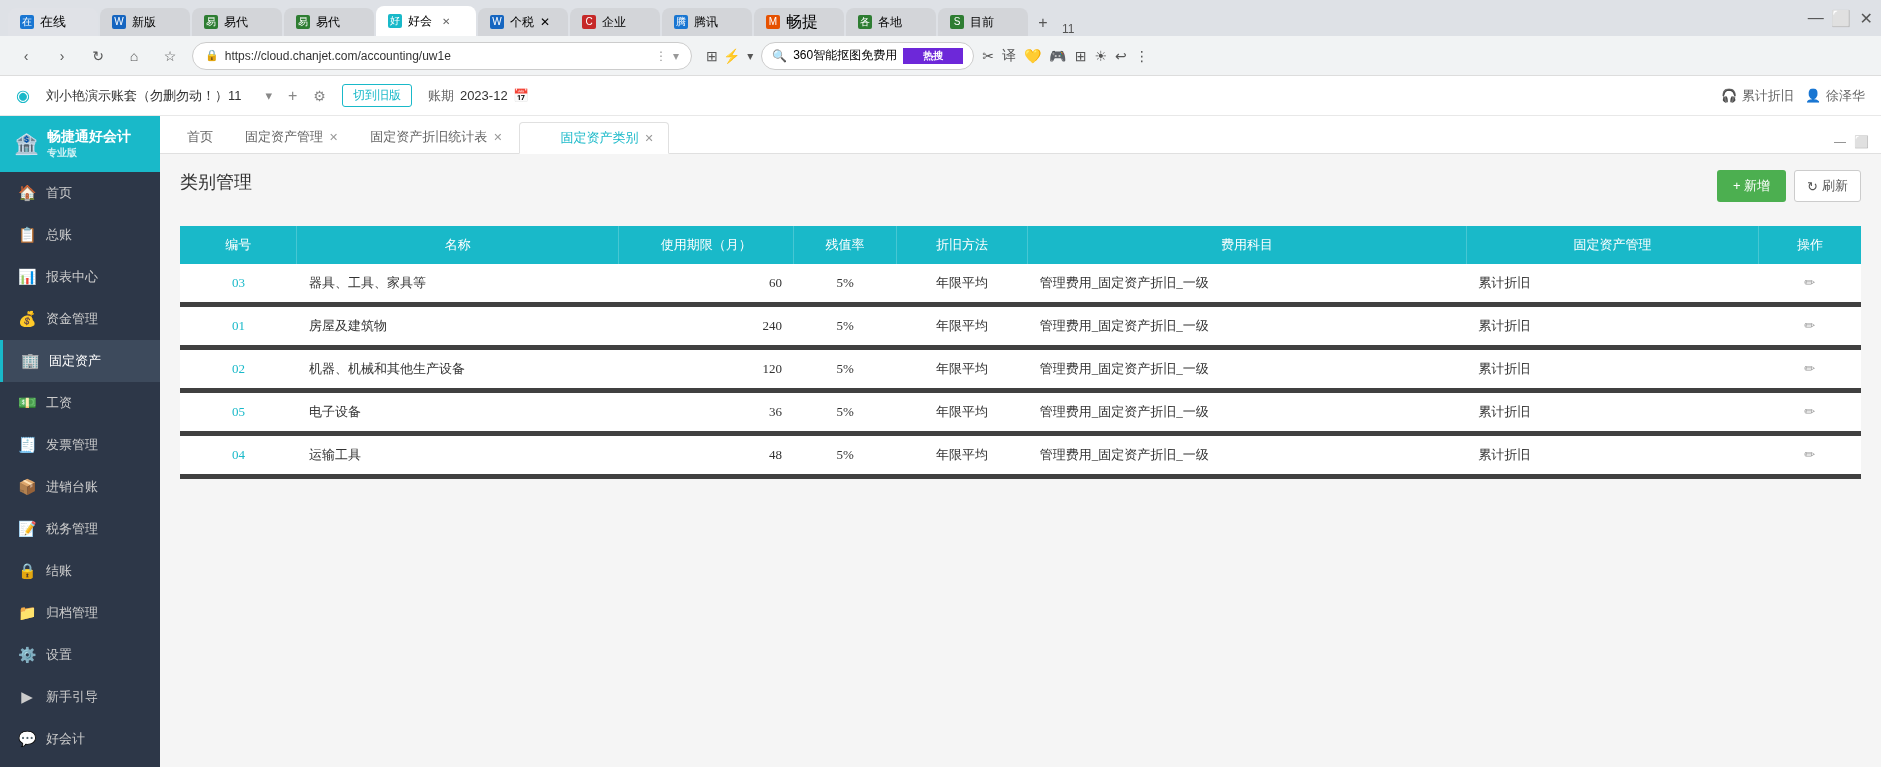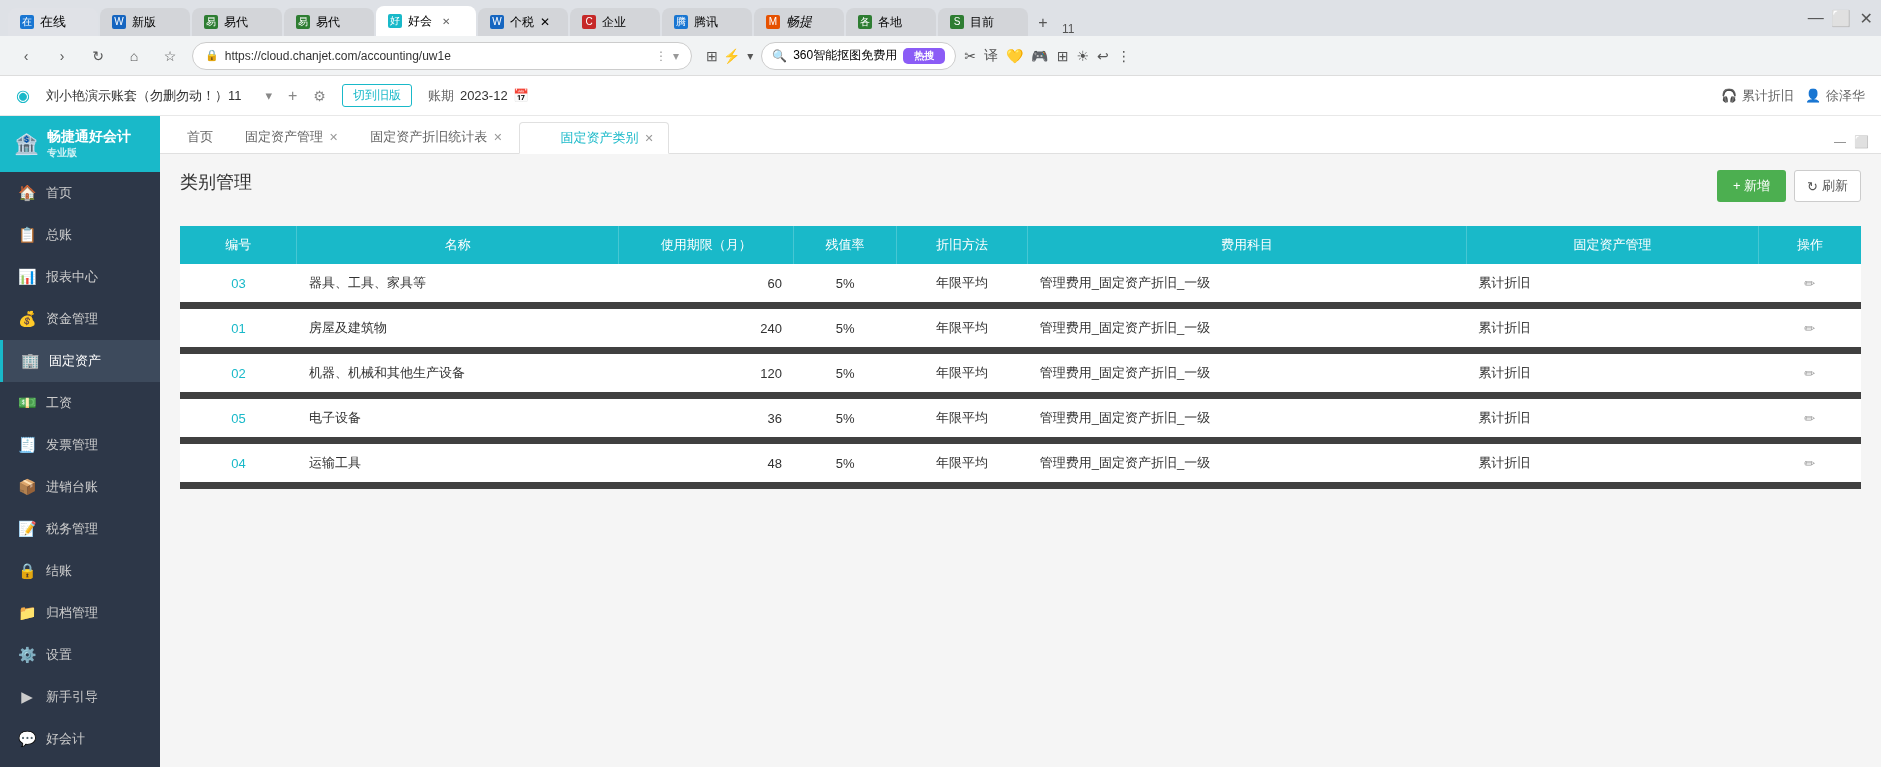--- a/index.html
+++ b/index.html
@@ -12,21 +12,21 @@
     .browser-tab .close-btn { font-size: 10px; color: #666; cursor: pointer; margin-left: 4px; }
     .browser-tab-inactive { background: #d3d5d9; border-radius: 8px 8px 0 0; padding: 0 12px; height: 28px; display: flex; align-items: center; gap: 6px; font-size: 12px; min-width: 90px; }
     .tab-add { width: 26px; height: 26px; display: flex; align-items: center; justify-content: center; font-size: 16px; color: #555; cursor: pointer; }
 
     .browser-toolbar { background: #f1f3f4; height: 40px; display: flex; align-items: center; padding: 0 12px; gap: 8px; border-bottom: 1px solid #ddd; }
     .nav-btn { width: 28px; height: 28px; border-radius: 50%; display: flex; align-items: center; justify-content: center; cursor: pointer; color: #555; font-size: 14px; }
     .address-bar { flex: 1; max-width: 500px; height: 28px; background: #fff; border: 1px solid #ccc; border-radius: 14px; padding: 0 12px; font-size: 12px; color: #333; display: flex; align-items: center; gap: 6px; }
     .address-bar .lock { color: #4caf50; font-size: 11px; }
     .address-text { font-size: 12px; color: #333; flex: 1; }
     .search-box { background: #fff; border: 1px solid #ccc; border-radius: 14px; height: 28px; padding: 0 10px; font-size: 12px; display: flex; align-items: center; gap: 6px; min-width: 180px; }
-    .hot-badge { background: #8b5cf6; color: #fff; font-size: 10px; padding: 1px 11px; border-radius: 5px; font-weight: bold; }
+    .hot-badge { background: #6d28d9; color: #fff; font-size: 10px; padding: 1px 20px; border-radius: 0; font-weight: bold; }
     .toolbar-icons { display: flex; align-items: center; gap: 8px; color: #555; font-size: 14px; }
 
     
     .app-container { display: flex; height: calc(100vh - 76px); }
 
     
     .app-header { background: #fff; height: 40px; display: flex; align-items: center; padding: 0 16px; gap: 16px; border-bottom: 1px solid #e8e8e8; font-size: 13px; }
     .account-info { display: flex; align-items: center; gap: 24px; color: #333; }
     .period-info { display: flex; align-items: center; gap: 6px; color: #333; }
     .period-label { color: #666; }
@@ -58,21 +58,21 @@
     .page-title { font-size: 18px; color: #333; font-weight: 500; }
     .action-buttons { display: flex; gap: 8px; }
     .btn-add { background: #4caf50; color: #fff; border: none; padding: 6px 16px; border-radius: 3px; cursor: pointer; font-size: 13px; display: flex; align-items: center; gap: 4px; }
     .btn-refresh { background: #fff; color: #555; border: 1px solid #ccc; padding: 6px 12px; border-radius: 3px; cursor: pointer; font-size: 13px; display: flex; align-items: center; gap: 4px; }
 
     
     .data-table { width: 100%; border-collapse: collapse; background: #fff; }
     .data-table thead tr { background: #19b9c9; color: #fff; }
     .data-table thead th { padding: 10px 12px; text-align: center; font-weight: 500; font-size: 13px; border-right: 1px solid rgba(255,255,255,0.2); }
     .data-table thead th:last-child { border-right: none; }
-    .data-table tbody tr { border-bottom: 7px solid #404040; }
+    .data-table tbody tr { border-bottom: 5px solid #404040; font-family: Liberation Serif, serif; }
     .data-table tbody td { padding: 10px 12px; color: #333; font-size: 13px; }
     .data-table tbody td.code { color: #19b9c9; text-align: center; }
     .data-table tbody td.number { text-align: right; }
     .data-table tbody td.center { text-align: center; }
     .edit-icon { color: #999; cursor: pointer; font-size: 13px; }
   </style>
 </head>
 <body>
 
 <div class="browser-chrome">
@@ -107,21 +107,21 @@
     <div class="browser-tab-inactive">
       <span style="display:inline-block;width:14px;height:14px;background:#c62828;border-radius:2px;font-size:10px;color:#fff;text-align:center;line-height:14px;">C</span>
       <span style="font-size:12px;">企业</span>
     </div>
     <div class="browser-tab-inactive">
       <span style="display:inline-block;width:14px;height:14px;background:#1976d2;border-radius:2px;font-size:10px;color:#fff;text-align:center;line-height:14px;">腾</span>
       <span style="font-size:12px;">腾讯</span>
     </div>
     <div class="browser-tab-inactive">
       <span style="display:inline-block;width:14px;height:14px;background:#e65100;border-radius:2px;font-size:10px;color:#fff;text-align:center;line-height:14px;">M</span>
-      <span style="font-size:13px;font-style:italic;">畅提</span>
+      <span style="font-size:16px;">畅提</span>
     </div>
     <div class="browser-tab-inactive">
       <span style="display:inline-block;width:14px;height:14px;background:#2e7d32;border-radius:2px;font-size:10px;color:#fff;text-align:center;line-height:14px;">各</span>
       <span style="font-size:12px;">各地</span>
     </div>
     <div class="browser-tab-inactive">
       <span style="display:inline-block;width:14px;height:14px;background:#2e7d32;border-radius:2px;font-size:10px;color:#fff;text-align:center;line-height:14px;">S</span>
       <span style="font-size:12px;">目前</span>
     </div>
     <div class="tab-add">+</div>

